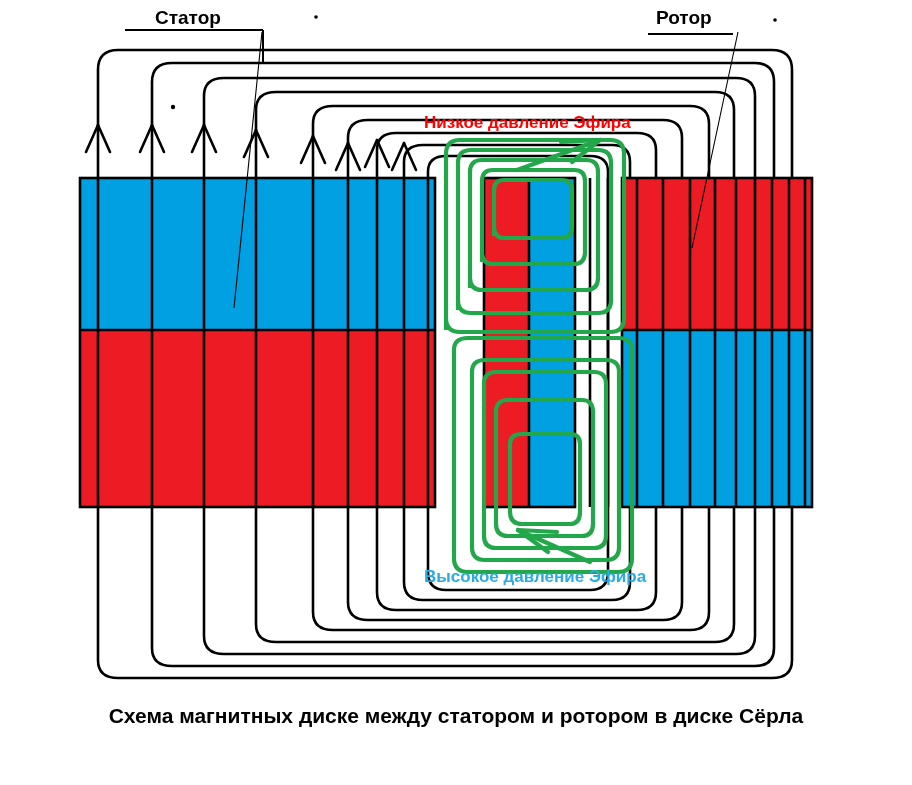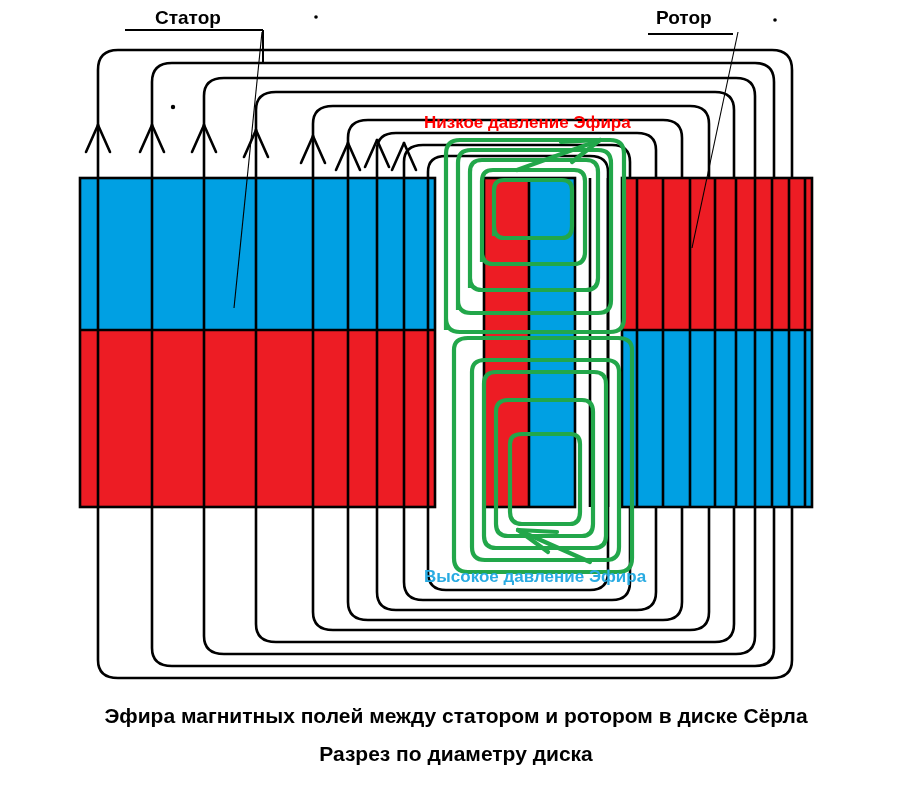--- a/index.html
+++ b/index.html
@@ -200,17 +200,16 @@
 
     <text class="lbl" x="656" y="24" font-size="19" fill="#000000">Ротор</text>
 
     <text class="lbl" x="424" y="128" font-size="17" fill="#FF0000">Низкое давление Эфира</text>
 
     <text class="lbl" x="424" y="582" font-size="17" fill="#29ABE2">Высокое давление Эфира</text>
 
   </svg>
 
   <div class="caption-block">
-    <div class="caption-line">Эфира магнитных полей между статором и ротором в диске Сёрла</div>
-    <div class="caption-line">Разрез по диаметру диска</div>
+    <div class="caption-line">Схема магнитных диске между статором и ротором в диске Сёрла</div>
   </div>
 
 </div>
 
 </body></html>

